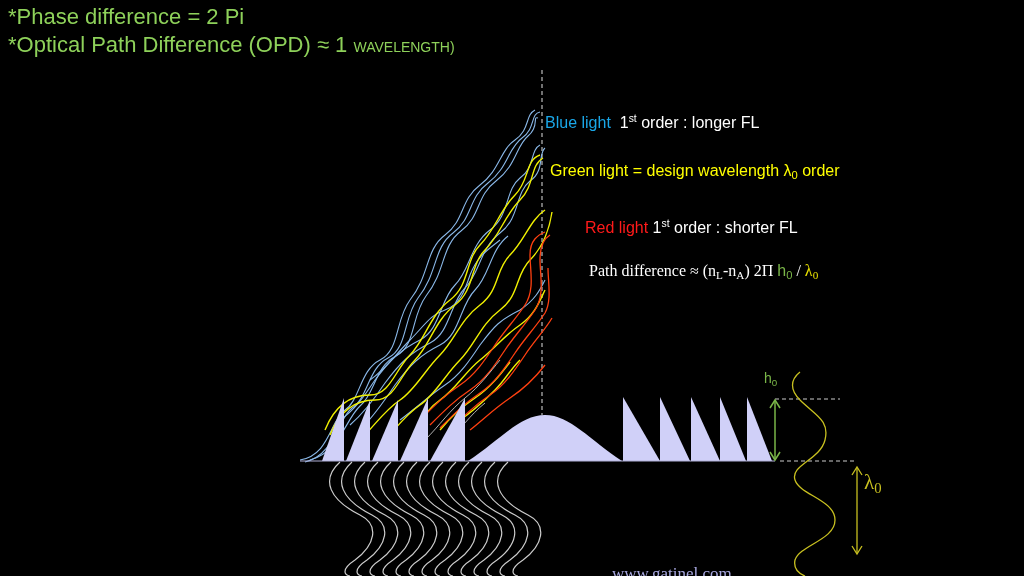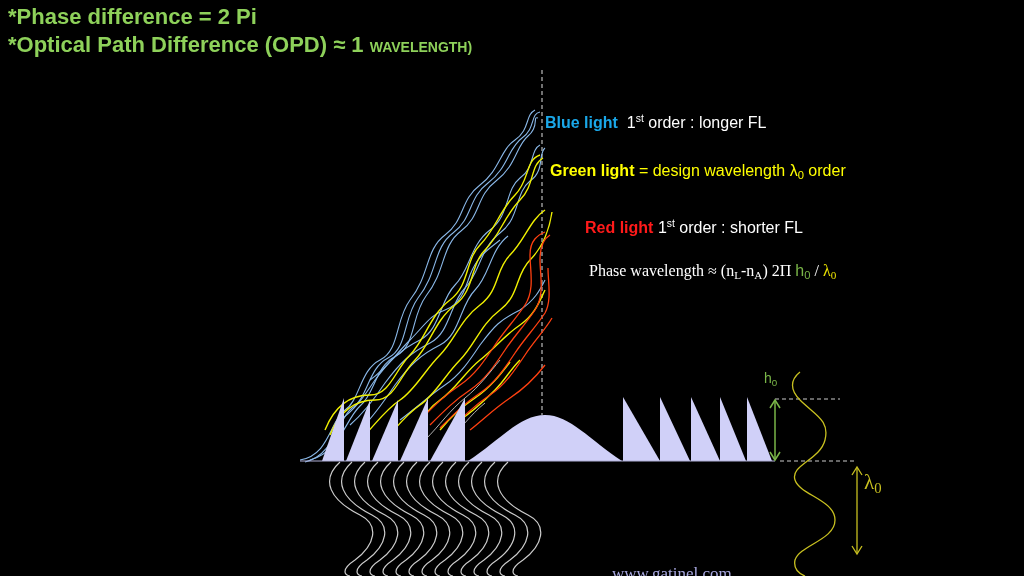--- a/index.html
+++ b/index.html
@@ -1,20 +1,20 @@
 <!DOCTYPE html>
 <html><head>
 <meta charset="utf-8">
 <style>
   html, body { margin:0; padding:0; background:#000; }
   body { width:1024px; height:576px; position:relative; overflow:hidden; font-family:"Liberation Sans", sans-serif; }
-  .title { position:absolute; left:8px; color:#8ed15a; font-weight:bold; font-size:22px; white-space:nowrap; }
+  .title { position:absolute; left:8px; color:#8ed15a; font-weight:normal; font-size:22px; white-space:nowrap; }
   .title small { font-size:14px; }
   .lbl { position:absolute; white-space:nowrap; font-size:16px; color:#fff; }
-  .lbl b { font-weight:bold; }
+  .lbl b { font-weight:normal; }
   .formula { position:absolute; font-family:"Liberation Serif", serif; font-size:16px; color:#fff; white-space:nowrap; }
   .sub { font-size:0.7em; vertical-align:-0.3em; }
   .sup { font-size:0.65em; vertical-align:0.6em; }
   svg { position:absolute; left:0; top:0; }
   .url { position:absolute; font-family:"Liberation Serif", serif; color:#a8a8e0; font-size:17px;margin-top:48px; }
 </style>
 </head>
 <body>
 
 <div class="title" style="top:4px;">*Phase difference = 2 Pi</div>
@@ -118,20 +118,20 @@
 
 <div class="lbl" style="left:550px; top:162px; color:#ffff00;">
   <b>Green light</b><span> = design wavelength λ</span><span class="sub">0</span><span> order</span>
 </div>
 
 <div class="lbl" style="left:557px; top:218px;margin-left:28px;">
   <b style="color:#ff1a1a">Red light</b><span> 1</span><span class="sup">st</span><span>  order : shorter FL</span>
 </div>
 
 <div class="formula" style="left:589px; top:262px;">
-  <span>Phase wavelength ≈ (n</span><span class="sub">L</span><span>-n</span><span class="sub">A</span><span>)  2Π </span><span style="color:#7ab648;font-family:'Liberation Sans',sans-serif;"><span>h</span><span class="sub">0</span></span><span> / </span><span style="color:#e8e000;"><span>λ</span><span class="sub">0</span></span>
+  <span>Path difference ≈ (n</span><span class="sub">L</span><span>-n</span><span class="sub">A</span><span>)  2Π </span><span style="color:#7ab648;font-family:'Liberation Sans',sans-serif;"><span>h</span><span class="sub">0</span></span><span> / </span><span style="color:#e8e000;"><span>λ</span><span class="sub">0</span></span>
 </div>
 
 <div class="lbl" style="left:764px; top:370px; color:#7ab648; font-size:14px;"><span>h</span><span class="sub">0</span></div>
 
 <div class="lbl" style="left:864px; top:470px; color:#c8c020; font-size:21px; font-family:'Liberation Serif',serif;"><span>λ</span><span class="sub">0</span></div>
 
 <div class="url" style="left:612px; top:516px;">www.gatinel.com</div>
 
 </body></html>

